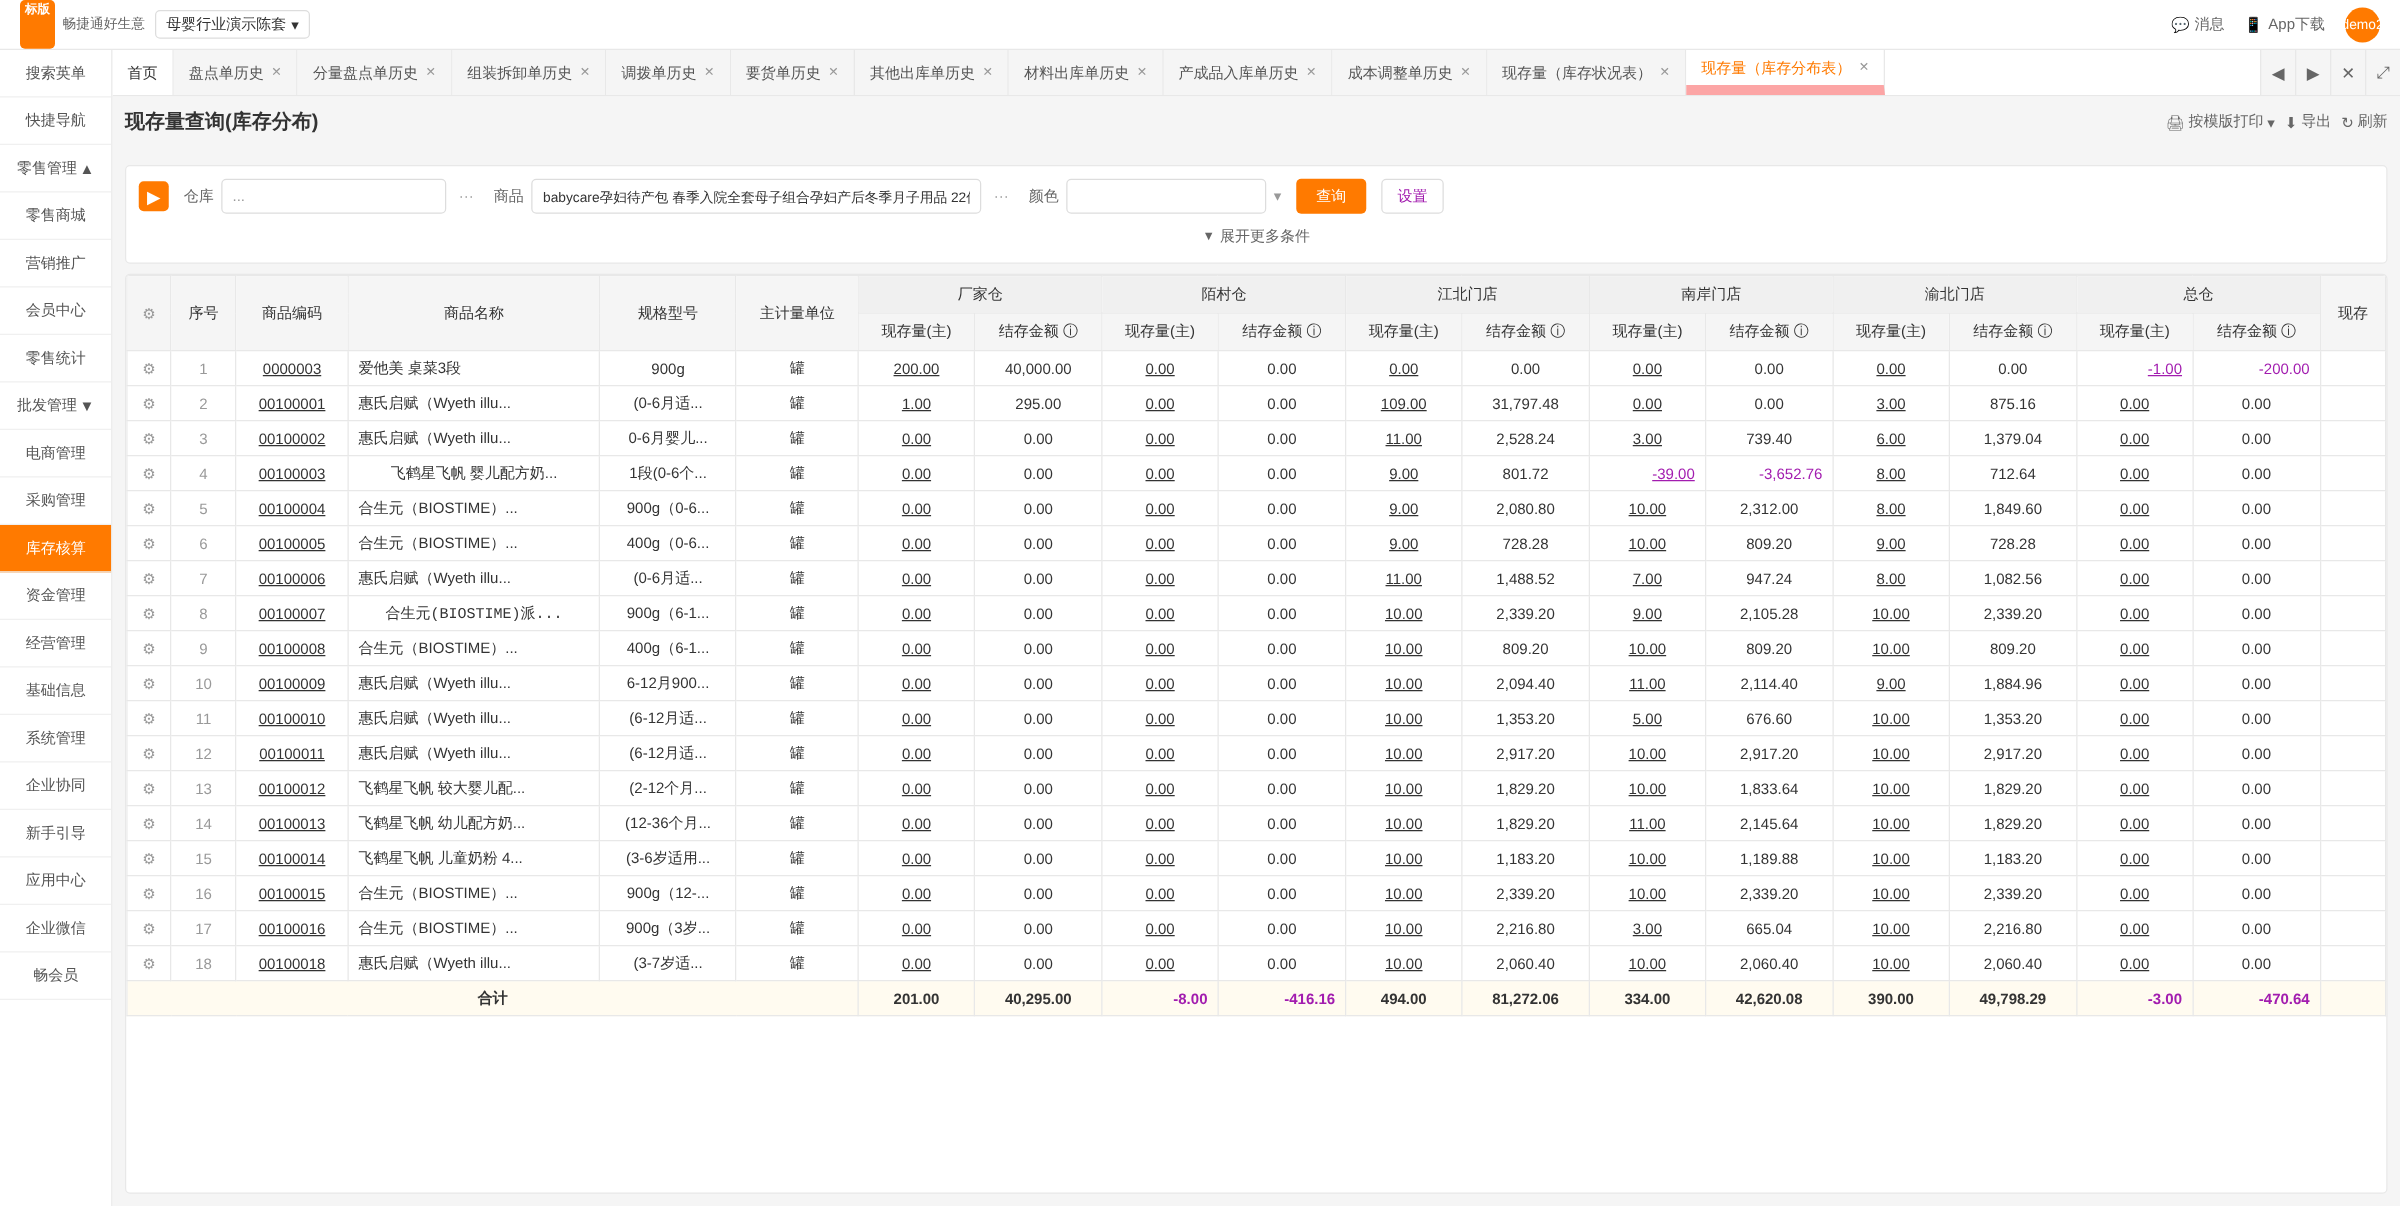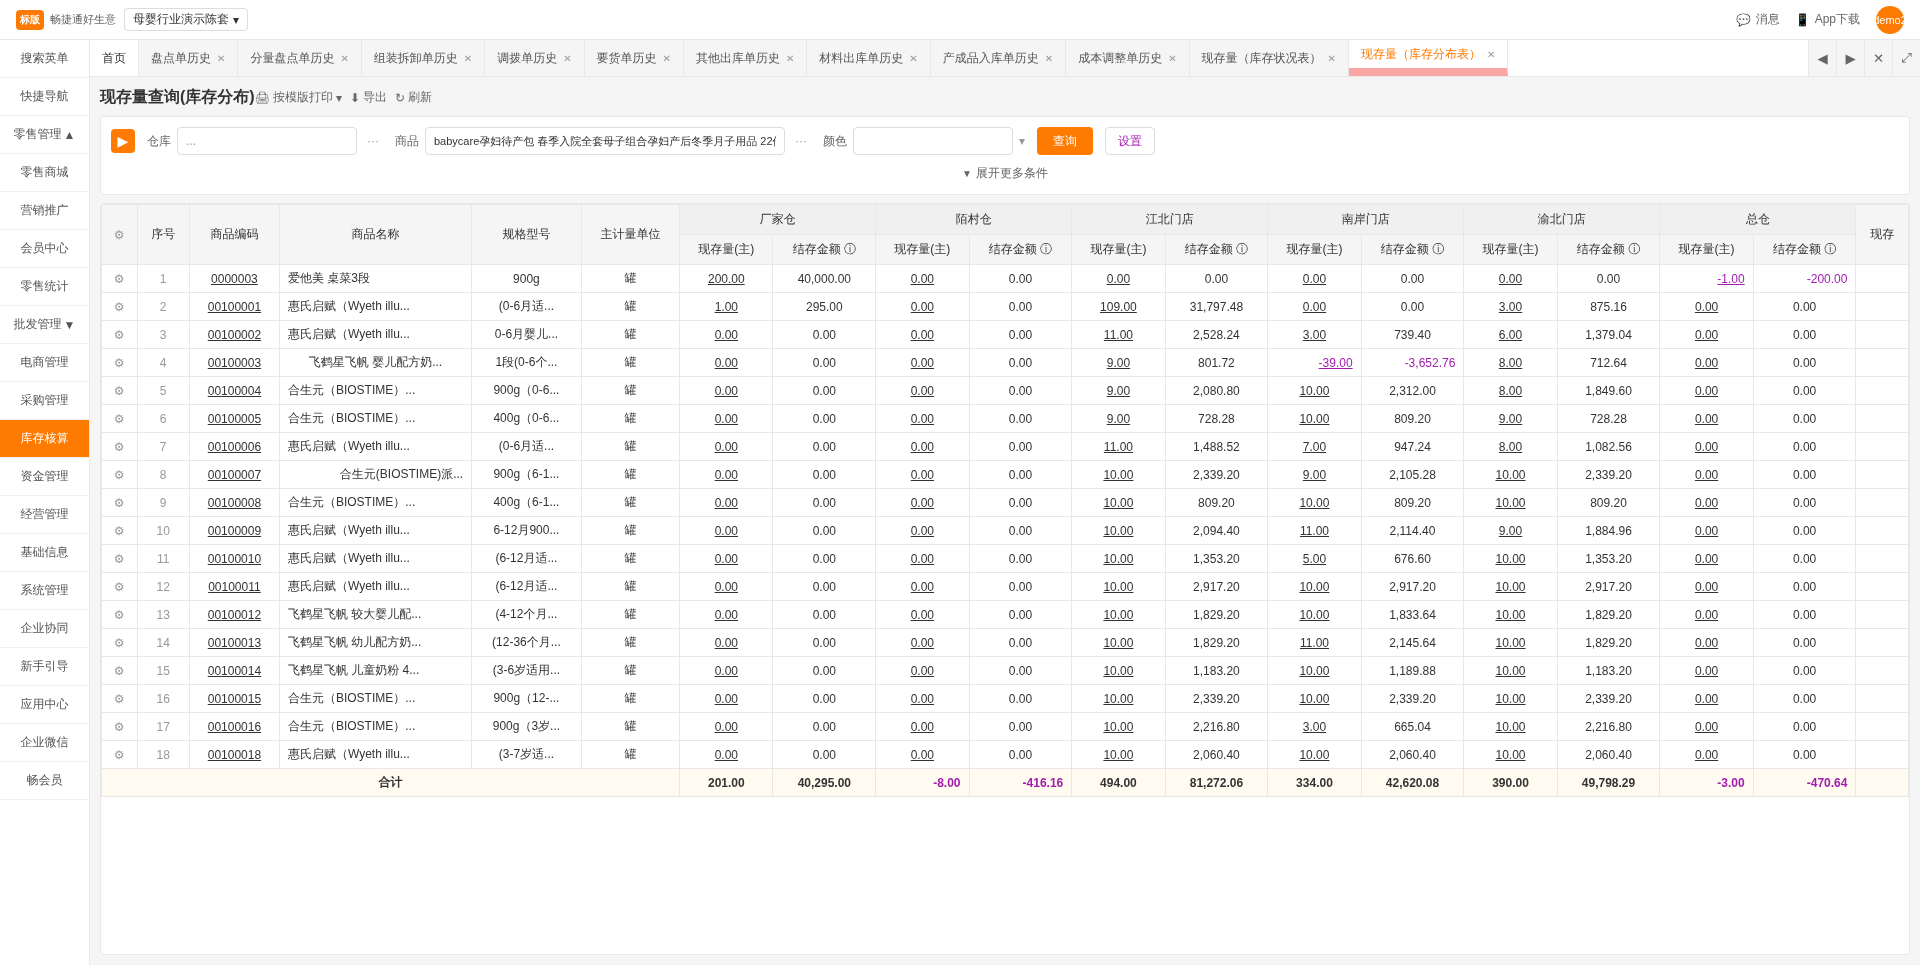--- a/index.html
+++ b/index.html
@@ -2,21 +2,21 @@
 <html><head>
   <meta charset="utf-8">
   <style>
     * { box-sizing: border-box; margin: 0; padding: 0; }
     body { font-family: 'Microsoft YaHei', Arial, sans-serif; font-size: 12px; background: #f5f5f5; color: #333; overflow: hidden; }
     
     
     .top-bar { height: 40px; background: #fff; display: flex; align-items: center; justify-content: space-between; padding: 0 16px; border-bottom: 1px solid #e8e8e8; }
     .top-bar-left { display: flex; align-items: center; gap: 8px; }
     .logo-area { display: flex; align-items: center; gap: 6px; }
-    .logo-icon { width: 28px; height: 20px; background: #ff7a00; border-radius: 4px; display: flex; align-items: center; justify-content: center; color: white; font-weight: bold; font-size: 10px; }
+    .logo-icon { width: 28px; height: 39px; background: #ff7a00; border-radius: 4px; display: flex; justify-content: center; color: white; font-weight: bold; font-size: 10px; }
     .logo-text { font-size: 11px; color: #666; line-height: 1.2; }
     .industry-select { display: flex; align-items: center; gap: 4px; border: 1px solid #ddd; border-radius: 4px; padding: 2px 8px; cursor: pointer; font-size: 12px; color: #333; background: #fff; }
     .top-bar-right { display: flex; align-items: center; gap: 16px; }
     .top-bar-btn { display: flex; align-items: center; gap: 4px; color: #666; cursor: pointer; font-size: 12px; }
     .avatar { width: 28px; height: 28px; border-radius: 50%; background: #ff7a00; display: flex; align-items: center; justify-content: center; color: white; font-size: 11px; }
 
     
     .main-layout { display: flex; height: calc(100vh - 40px); }
     
     
@@ -34,21 +34,21 @@
     .tab { display: flex; align-items: center; gap: 6px; padding: 0 12px; height: 36px; cursor: pointer; white-space: nowrap; font-size: 12px; color: #555; border-right: 1px solid #e8e8e8; background: #f5f5f5; }
     .tab.active { background: #fff; color: #ff7a00; border-bottom: 8px solid #fca5a5; }
     .tab-home { background: #fff; color: #333; font-weight: 500; }
     .tab-close { font-size: 10px; color: #999; cursor: pointer; }
     .tab-nav-btn { width: 28px; height: 36px; display: flex; align-items: center; justify-content: center; cursor: pointer; color: #666; border: none; background: #f5f5f5; border-left: 1px solid #e8e8e8; }
 
     
     .page-content { flex: 1; overflow: hidden; display: flex; flex-direction: column; background: #f5f5f5; padding: 10px; }
     
     
-    .page-header { display: flex; align-items: center; justify-content: flex-start; margin-bottom: 8px; }
+    .page-header { display: flex; align-items: center; justify-content: space-between; margin-bottom: 24px; }
     .page-title { font-size: 16px; font-weight: bold; color: #333; }
     .page-header-actions { display: flex; align-items: center; gap: 8px; }
     .btn-link { display: flex; align-items: center; gap: 3px; color: #666; cursor: pointer; font-size: 12px; }
     
     
     .filter-bar { background: #fff; border: 1px solid #e8e8e8; border-radius: 4px; padding: 10px; margin-bottom: 8px; display: flex; flex-direction: column; gap: 8px; }
     .filter-row { display: flex; align-items: center; gap: 12px; }
     .filter-item { display: flex; align-items: center; gap: 6px; }
     .filter-label { color: #666; font-size: 12px; white-space: nowrap; }
     .filter-input { border: 1px solid #ddd; border-radius: 4px; padding: 4px 8px; font-size: 12px; color: #333; outline: none; height: 28px; }
@@ -429,21 +429,21 @@
     <td><span class="number-link">8.00</span></td>
     <td>1,082.56</td>
     <td class=""><span class="number-link ">0.00</span></td>
     <td class="">0.00</td>
     <td></td>
   </tr>
               <tr>
     <td><span class="settings-icon" style="cursor:pointer">⚙</span></td>
     <td class="row-num">8</td>
     <td><span class="number-link">00100007</span></td>
-    <td style="text-align:right;max-width:160px;overflow:hidden;text-overflow:ellipsis;">合生元(BIOSTIME)派...</td>
+    <td style="text-align:center;max-width:160px;overflow:hidden;text-overflow:ellipsis;font-family:Liberation Mono, monospace;">合生元(BIOSTIME)派...</td>
     <td>900g（6-1...</td>
     <td>罐</td>
     <td><span class="number-link">0.00</span></td>
     <td>0.00</td>
     <td><span class="number-link">0.00</span></td>
     <td>0.00</td>
     <td><span class="number-link">10.00</span></td>
     <td>2,339.20</td>
     <td class=""><span class="number-link ">9.00</span></td>
     <td class="">2,105.28</td>
@@ -535,21 +535,21 @@
     <td>2,917.20</td>
     <td class=""><span class="number-link ">0.00</span></td>
     <td class="">0.00</td>
     <td></td>
   </tr>
               <tr>
     <td><span class="settings-icon" style="cursor:pointer">⚙</span></td>
     <td class="row-num">13</td>
     <td><span class="number-link">00100012</span></td>
     <td style="text-align:left;max-width:160px;overflow:hidden;text-overflow:ellipsis;">飞鹤星飞帆 较大婴儿配...</td>
-    <td>(4-12个月...</td>
+    <td>(2-12个月...</td>
     <td>罐</td>
     <td><span class="number-link">0.00</span></td>
     <td>0.00</td>
     <td><span class="number-link">0.00</span></td>
     <td>0.00</td>
     <td><span class="number-link">10.00</span></td>
     <td>1,829.20</td>
     <td class=""><span class="number-link ">10.00</span></td>
     <td class="">1,833.64</td>
     <td><span class="number-link">10.00</span></td>

